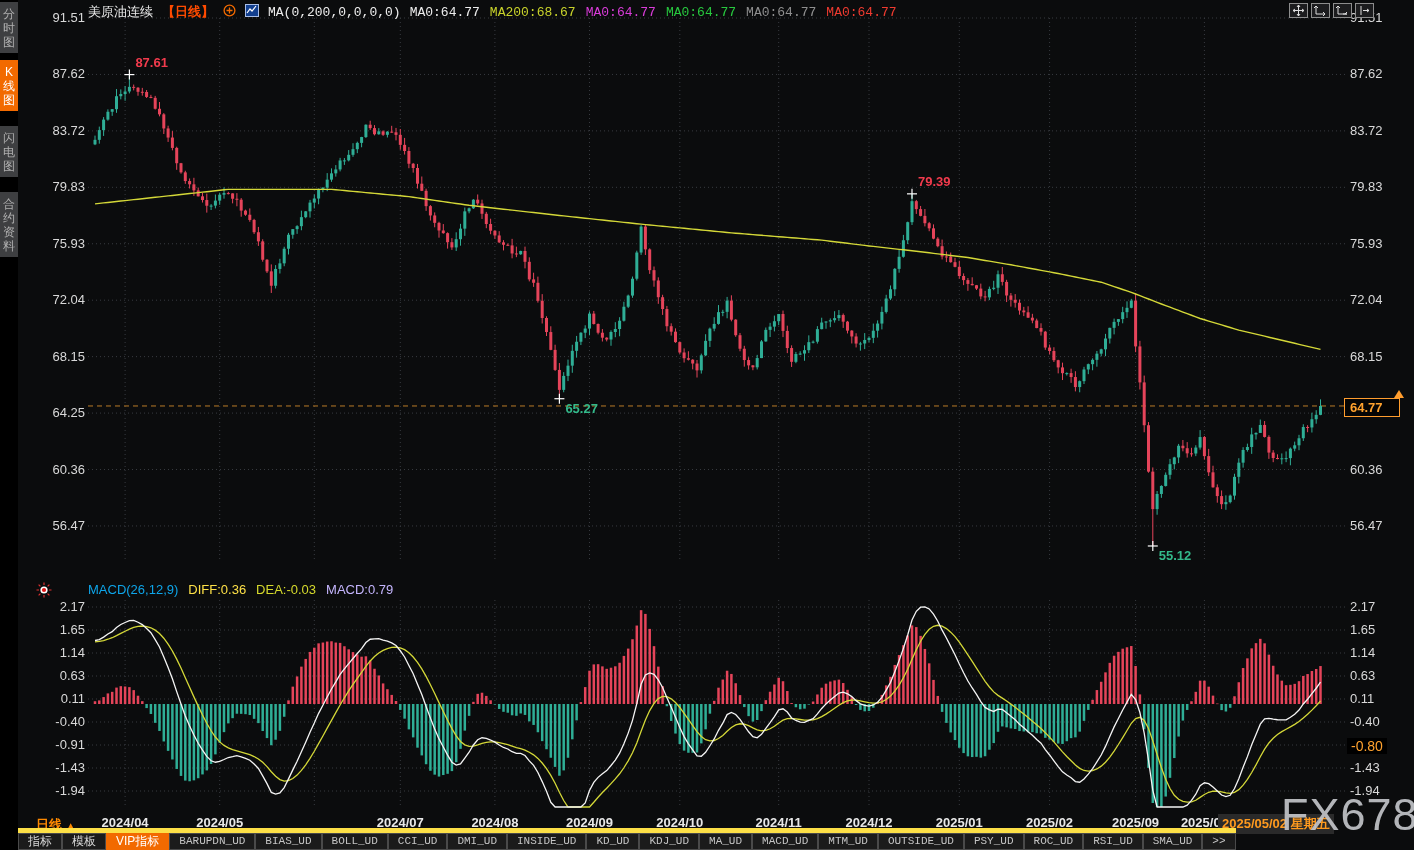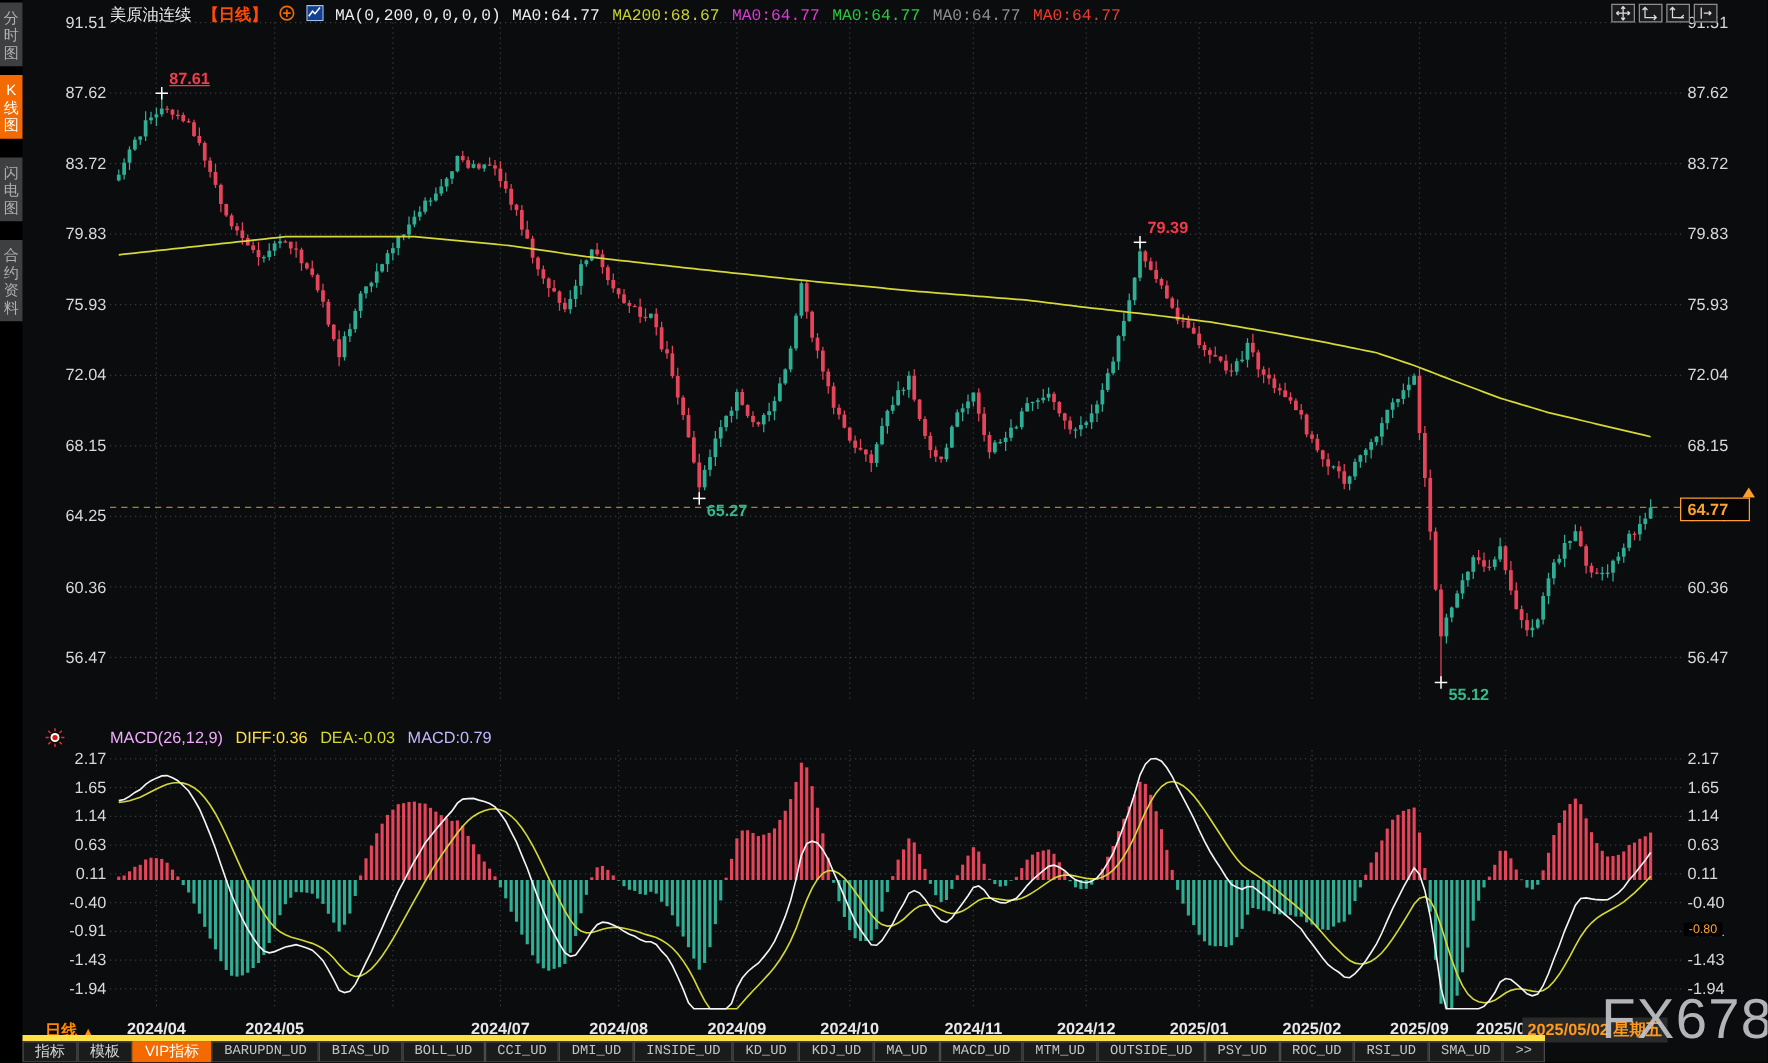--- a/index.html
+++ b/index.html
@@ -27,21 +27,21 @@
   .month-label{position:absolute;font-size:13px;font-weight:700;color:#e8e8e8;width:80px;
                text-align:center;z-index:4;}
   .ann{position:absolute;font-size:13px;font-weight:700;z-index:5;}
   .macd-hdr{position:absolute;left:88px;top:582px;display:flex;gap:10px;font-size:13px;z-index:5;}
   .price-box{position:absolute;left:1344px;top:398px;border:1px solid #ff9d2e;background:#050505;
              color:#ffa22e;font-size:13px;font-weight:700;padding:1px 16px 1px 5px;z-index:6;}
   .price-arrow{position:absolute;left:1394px;top:390px;width:0;height:0;z-index:7;
                border-left:5px solid transparent;border-right:5px solid transparent;
                border-bottom:8px solid #ff9d2e;}
   .macd-right-val{position:absolute;left:1347px;top:738px;background:#000;color:#ffa22e;
-                  font-size:10px;padding:0 4px;z-index:6;}
+                  font-size:14px;padding:0 4px;z-index:6;}
   
   .period-bl{position:absolute;left:36px;top:816px;color:#ff8a00;font-weight:700;font-size:13px;z-index:5;}
   .date-box{position:absolute;left:1218px;top:814px;background:#2a2a2a;color:#ff9a1e;font-weight:700;
             font-size:13px;padding:1px 4px;z-index:5;}
   .watermark{position:absolute;left:1281px;top:789px;font-size:45px;color:#c2c4c8;opacity:.92;
              letter-spacing:1px;z-index:8;}
   .tabbar{position:absolute;left:18px;bottom:0;height:17px;display:flex;background:#141414;
           border-top:5px solid #fde047;z-index:6;}
   .btab{font-size:12px;color:#d6d6d6;border:1px solid #4a4a4a;background:#1b1b1b;padding:0 9px;
         line-height:14px;height:15px;white-space:nowrap;}
@@ -1022,21 +1022,21 @@
         </svg>
       </div>
       <div class="tbtn" style="">
         <svg width="15" height="13" viewBox="0 0 15 13">
           <path d="M4 2v9M6 6.5h6M12 6.5l-2-1.5M12 6.5l-2 1.5" stroke="#ddd" stroke-width="1" fill="none"></path>
         </svg>
       </div>
     </div>
 
   <div class="macd-hdr">
-    <span style="color:#f0abfc">MACD(26,12,9)</span>
+    <span style="color:#0ea5e9">MACD(26,12,9)</span>
     <span id="macd-values" style="display:flex;gap:10px">
         <div style="color: #fde047;">DIFF:0.36</div>
         <div style="color: rgb(214, 218, 44);">DEA:-0.03</div>
         <div style="color: #c4b5fd;">MACD:0.79</div>
       </span>
   </div>
 
   <div style="position:absolute;left:36px;top:582px;z-index:5">
     <svg width="16" height="16" viewBox="0 0 16 16">
       <g stroke="#e03030" stroke-width="1.2">
@@ -1125,18 +1125,18 @@
       <div class="month-label" style="left: 360.3px; top: 815px;">2024/07</div>
       <div class="month-label" style="left: 454.9px; top: 815px;">2024/08</div>
       <div class="month-label" style="left: 549.5px; top: 815px;">2024/09</div>
       <div class="month-label" style="left: 639.8px; top: 815px;">2024/10</div>
       <div class="month-label" style="left: 738.7px; top: 815px;">2024/11</div>
       <div class="month-label" style="left: 829px; top: 815px;">2024/12</div>
       <div class="month-label" style="left: 919.3px; top: 815px;">2025/01</div>
       <div class="month-label" style="left: 1009.6px; top: 815px;">2025/02</div>
       <div class="month-label" style="left: 1095.6px; top: 815px;">2025/09</div>
       <div class="month-label" style="left: 1164.4px; top: 815px;">2025/04</div>
-      <div class="ann" style="left: 135.4px; top: 54.5851px; color: rgb(242, 59, 77); text-decoration: underline;">87.61</div>
+      <div class="ann" style="left: 135.4px; top: 54.5851px; color: rgb(242, 59, 77);">87.61</div>
       <div class="ann" style="left: 918px; top: 173.849px; color: rgb(242, 59, 77);">79.39</div>
       <div class="ann" style="left: 565.4px; top: 400.716px; color: rgb(51, 185, 138);">65.27</div>
       <div class="ann" style="left: 1158.8px; top: 547.982px; color: rgb(51, 185, 138);">55.12</div>
     </div>
 </div>
 
 </body></html>

